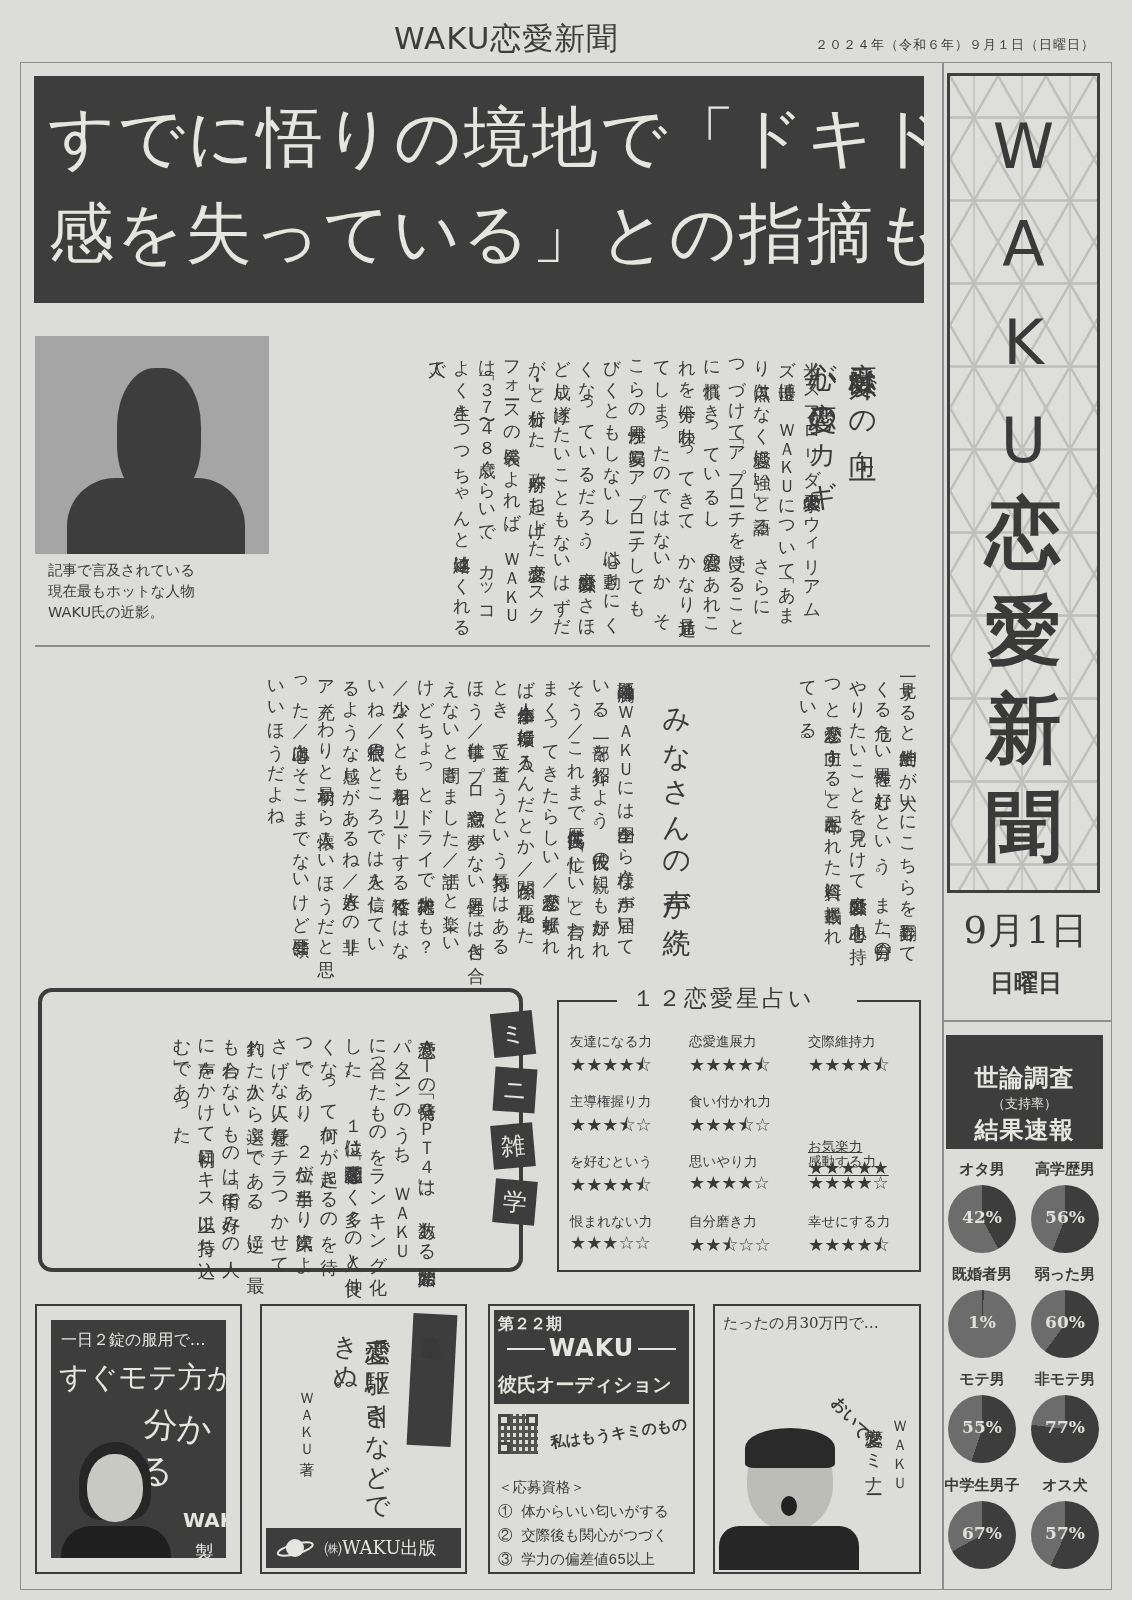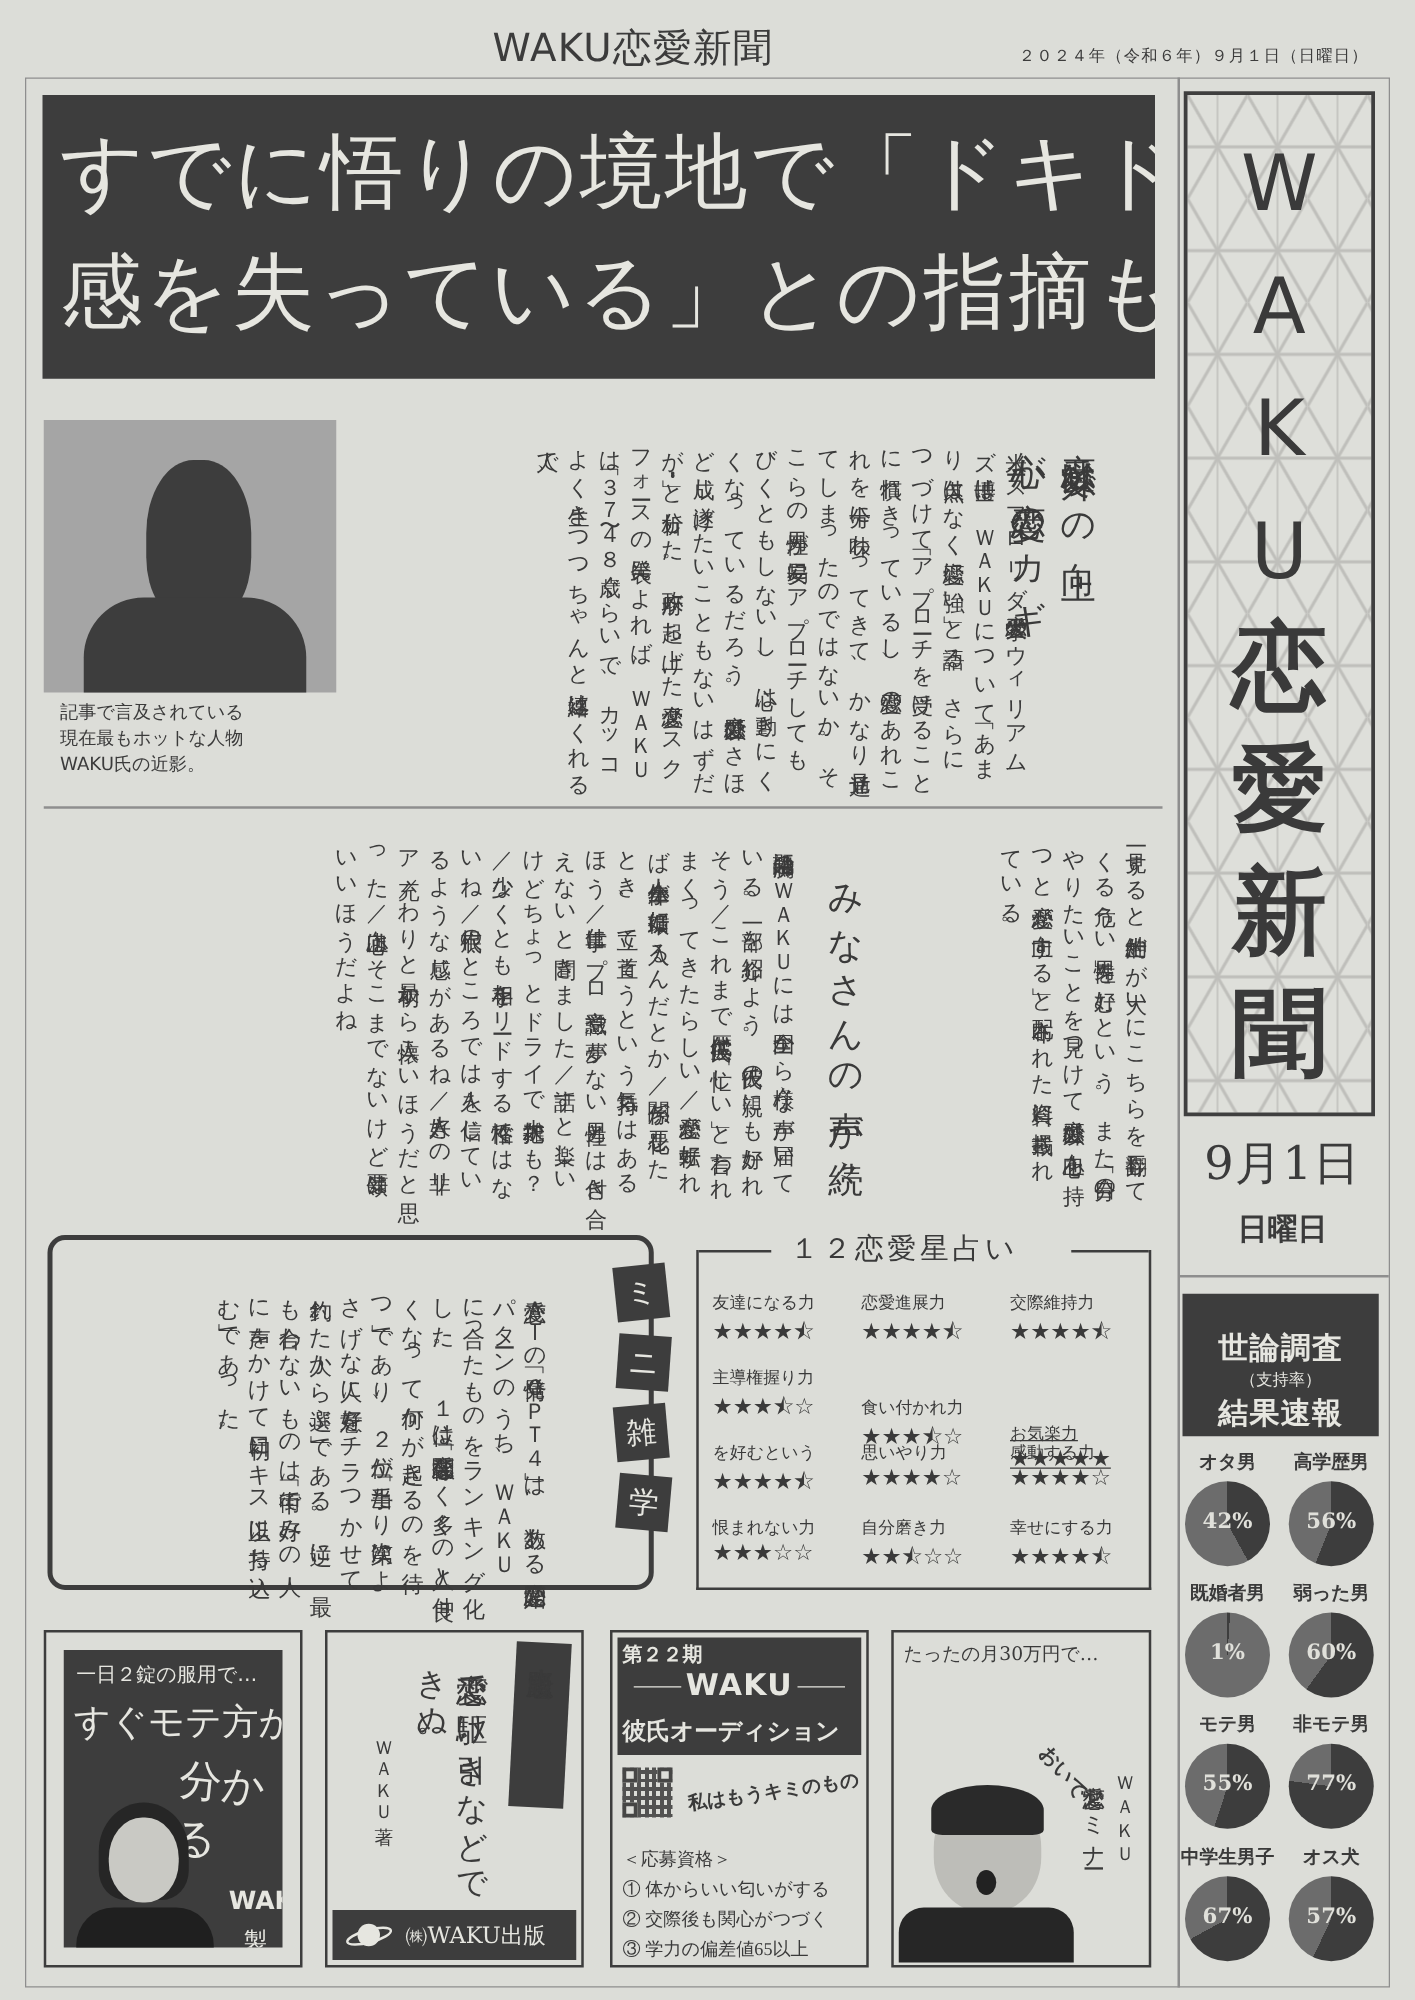--- a/index.html
+++ b/index.html
@@ -88,21 +88,21 @@
   .ad3-top { position: relative; width: 195px; height: 94px; background: #3d3d3d; color: #e6e6e0; font-family: "DejaVu Sans", sans-serif; font-weight: bold; }
   .ad3-t1 { position: absolute; left: 4px; top: 4px; font-size: 16px; }
   .ad3-t2 { position: absolute; left: 0; top: 24px; width: 100%; text-align: center; font-size: 24px; letter-spacing: 1px; }
   .ad3-t2::before, .ad3-t2::after { content: ""; display: inline-block; width: 38px; height: 1.5px; background: #e6e6e0; vertical-align: middle; margin: 0 4px; }
   .ad3-t3 { position: absolute; left: 4px; top: 62px; font-size: 19px; white-space: nowrap; }
   .qr { position: absolute; left: 8px; top: 108px; width: 40px; height: 40px; background:
       repeating-linear-gradient(90deg, #3a3a3a 0 3px, transparent 3px 6px),
       repeating-linear-gradient(0deg, #3a3a3a 0 3px, transparent 3px 7px); opacity: .85; }
   .qr-corner { position: absolute; width: 12px; height: 12px; border: 3px solid #2c2c2c; background: #dcddd8; }
   .ad3-slogan { position: absolute; left: 60px; top: 118px; font-family: "DejaVu Sans", sans-serif; font-size: 15px; font-weight: bold; transform: rotate(-8deg); white-space: nowrap; }
-  .ad3-req { position: absolute; left: 8px; top: 170px; font-family: Liberation Serif, serif; font-size: 14.5px; line-height: 24px; white-space: nowrap; }
+  .ad3-req { position: absolute; left: 8px; top: 170px; font-family: Liberation Mono, monospace; font-size: 14.5px; line-height: 24px; white-space: nowrap; }
 
   .ad4 { left: 713px; width: 208px; padding: 4px; }
   .ad4-small { position: absolute; left: 8px; top: 8px; font-size: 15px; white-space: nowrap; }
   .ad4-big { position: absolute; left: 6px; top: 30px; font-family: "DejaVu Sans", sans-serif; font-weight: bold; font-size: 23px; line-height: 32px; white-space: nowrap; }
   .ad4-man { position: absolute; left: 4px; top: 120px; width: 140px; height: 144px; }
   .ad4-face { position: absolute; left: 28px; top: 8px; width: 86px; height: 96px; border-radius: 46%; background: #bdbdb8; }
   .ad4-hair { position: absolute; left: 26px; top: 2px; width: 90px; height: 40px; border-radius: 50% 50% 10% 10%; background: #2a2a2a; }
   .ad4-mouth { position: absolute; left: 62px; top: 70px; width: 16px; height: 20px; border-radius: 50%; background: #222; }
   .ad4-suit { position: absolute; left: 0; top: 100px; width: 140px; height: 44px; background: #262626; border-radius: 20px 20px 0 0; }
   .ad4-oide { position: absolute; left: 108px; top: 108px; font-family: "DejaVu Sans", sans-serif; font-size: 16px; font-weight: bold; transform: rotate(50deg); white-space: nowrap; }
@@ -239,21 +239,21 @@
     <div class="star-row">★★★★⯪</div>
   </div>
 <div class="star-cell" style="left:808px; top:1033px;">
     <div class="star-label">交際維持力</div>
     <div class="star-row">★★★★⯪</div>
   </div>
 <div class="star-cell" style="left:570px; top:1093px;">
     <div class="star-label">主導権握り力</div>
     <div class="star-row">★★★⯪☆</div>
   </div>
-<div class="star-cell" style="left:689px; top:1093px;margin-top:24px;">
+<div class="star-cell" style="left:689px; top:1093px;">
     <div class="star-label">食い付かれ力</div>
     <div class="star-row">★★★⯪☆</div>
   </div>
 <div class="star-cell" style="left:808px; top:1138px;text-decoration:underline;">
     <div class="star-label">お気楽力</div>
     <div class="star-row">★★★★★</div>
   </div>
 <div class="star-cell" style="left:570px; top:1153px;">
     <div class="star-label">を好むという</div>
     <div class="star-row">★★★★⯪</div>

